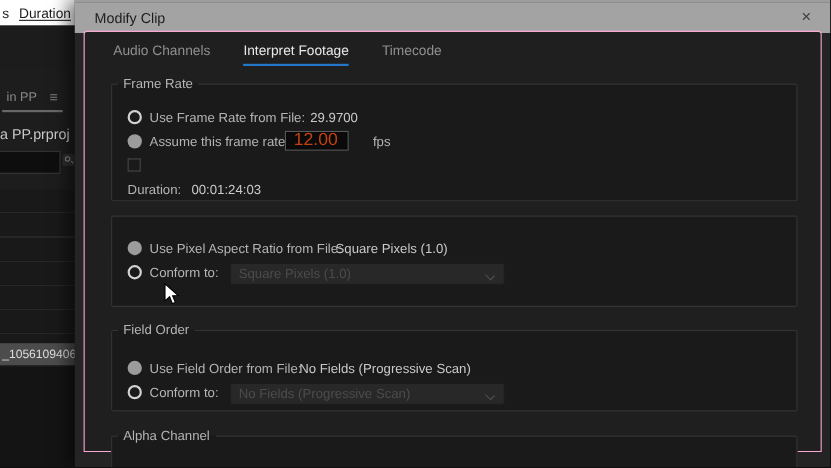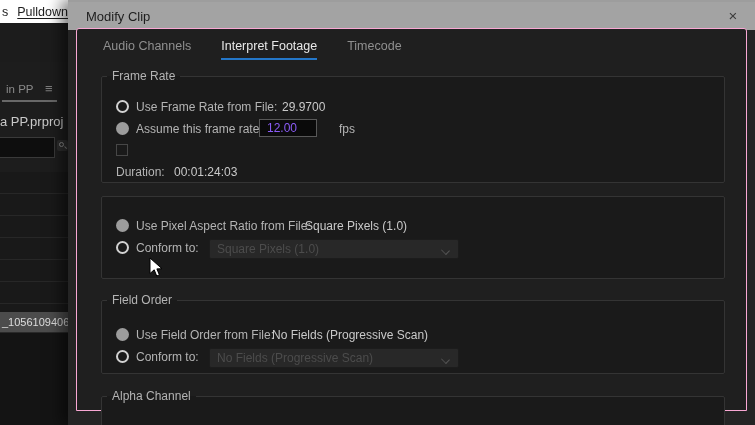--- a/index.html
+++ b/index.html
@@ -75,41 +75,41 @@
   .val  { position:absolute; color:#c9c9c9; white-space:nowrap; }
   .dim  { color:#4f4f4f !important; }
 
   .radio { position:absolute; width:13px; height:13px; border-radius:50%; }
   .radio.off { border:2px solid #d2d2d2; background:transparent; }
   .radio.on  { background:#9c9c9c; }
   .checkbox { position:absolute; width:12px; height:12px; border:1px solid #474747; background:transparent; }
 
   .numfield {
     position:absolute; width:58px; height:18px; background:#0a0a0a; border:1px solid #585858;
-    color:#8b5cf6; font-size:12px; font-family:"Liberation Sans","DejaVu Sans",sans-serif;
+    color:#c2410c; font-size:16px; font-family:"Liberation Sans","DejaVu Sans",sans-serif;
     padding:0 0 0 7px; outline:none;
   }
   .dropdown {
     position:absolute; width:250px; height:20px; background:#282828; border:1px solid #1c1c1c;
     border-radius:2px; color:#4c4c4c; font-size:12px; line-height:19px; padding-left:7px; white-space:nowrap;
   }
   .dropdown .chev {
     position:absolute; right:9px; top:7px; width:7px; height:7px;
     border-right:1.6px solid #555; border-bottom:1.6px solid #555; transform:rotate(45deg) scale(1,.8);
   }
   .cursor { position:absolute; left:149px; top:257px; z-index:50; }
 </style>
 </head>
 <body>
 
 <div class="canvas">
 
   <div class="menubar">
     <span>s</span>
-    <span class="u">Pulldown</span>
+    <span class="u">Duration</span>
     <span class="u">Vi</span>
   </div>
 
   <div class="left-panel">
     <span class="panel-tab-label">in PP</span>
     <span class="hamburger">≡</span>
     <div class="panel-underline"></div>
     <div class="proj-title">a PP.prproj</div>
     <div class="search-box"></div>
     <div class="search-bin">

